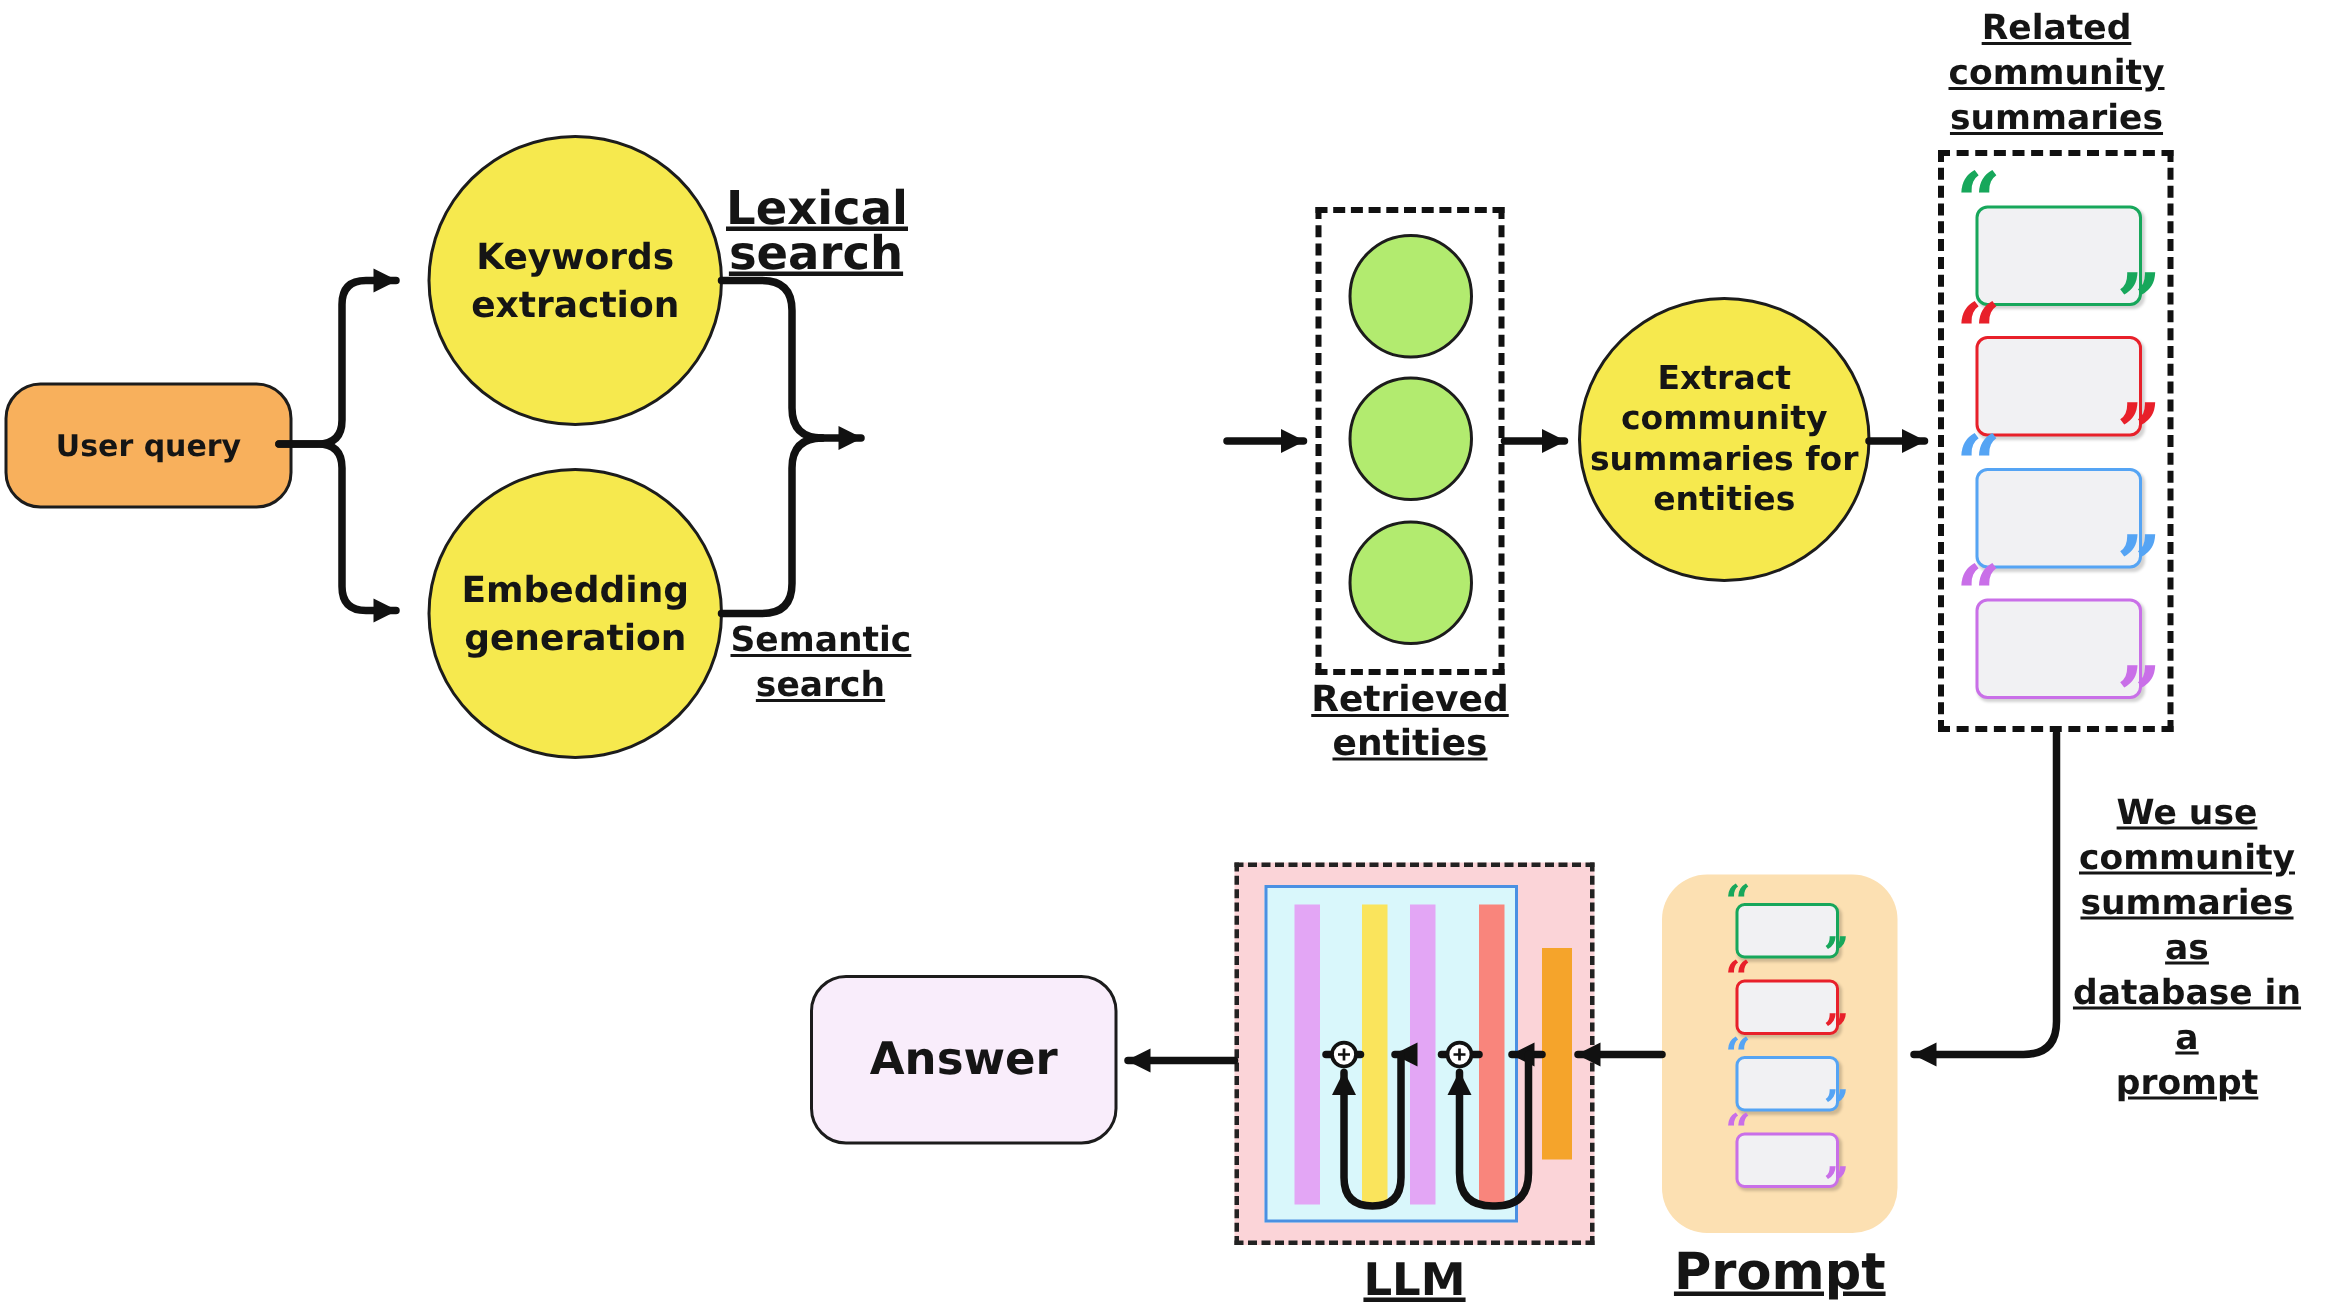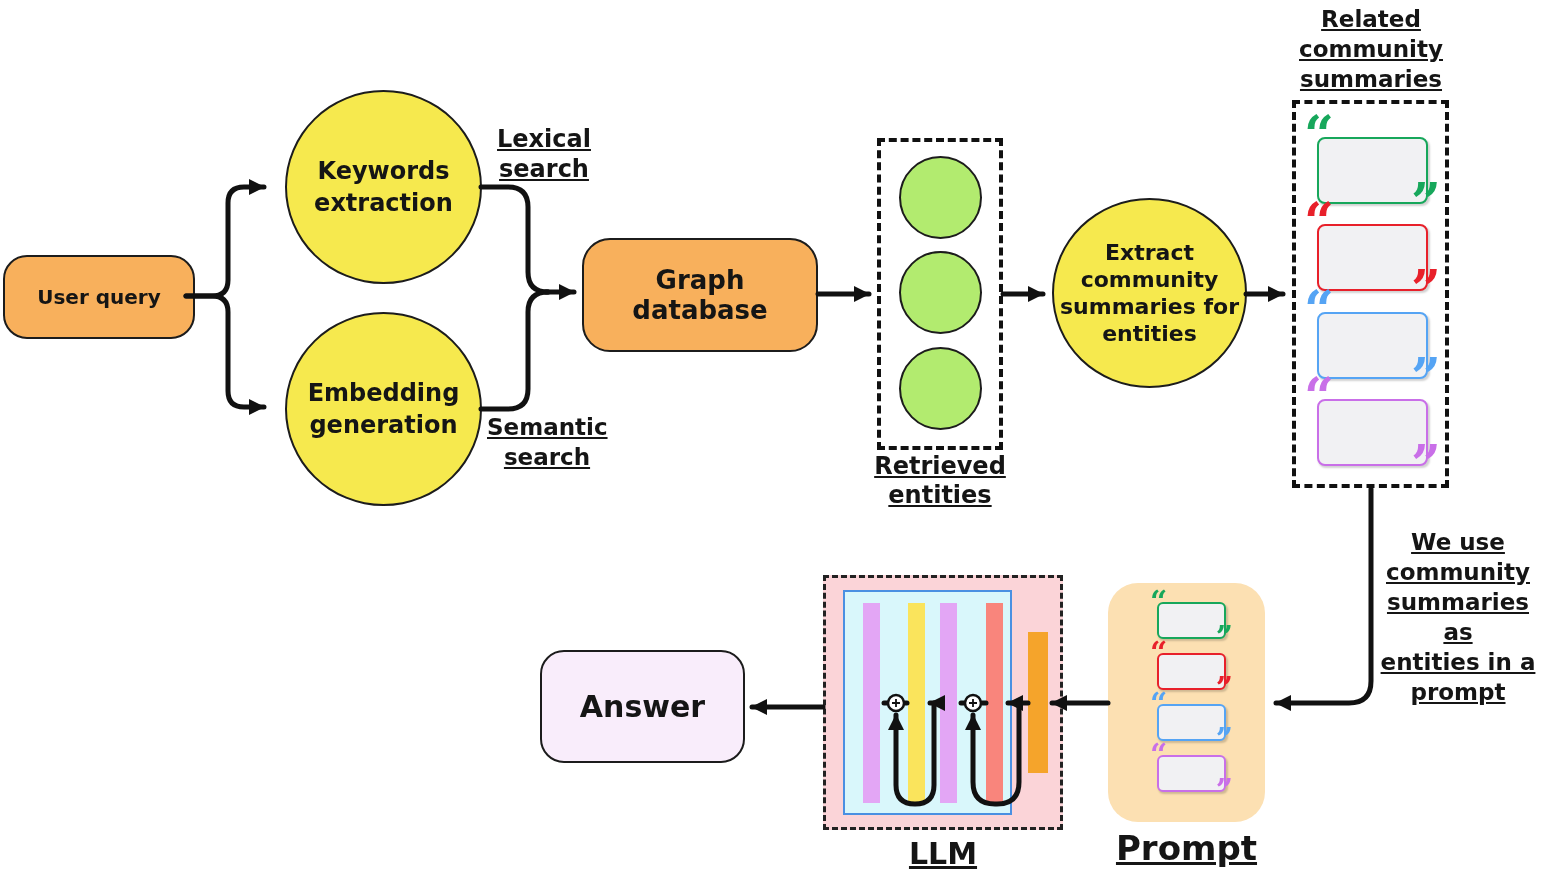--- a/index.html
+++ b/index.html
@@ -49,26 +49,25 @@
 <div class="canvas">
 
   <div class="node rounded" style="left: 3px; top: 255px; width: 192px; height: 84px; font-size: 20px; --c: #F8B05C;">User query</div>
 
   <div class="node circle" style="left: 285px; top: 312px; width: 197px; height: 194px; font-size: 24px; line-height: 32px; --c: #F6E94E;">Embedding
 generation</div>
 
   <div class="node circle" style="left: 285px; top: 90px; width: 197px; height: 194px; font-size: 24px; line-height: 32px; --c: #F6E94E;">Keywords
 extraction</div>
 
-  <div class="lbl" style="left:484px; top:124px; width:120px; font-size:24px; line-height:30px;">Lexical
+  <div class="lbl" style="left:484px; top:124px; width:120px; font-size:31px; line-height:30px;">Lexical
 search</div>
   <div class="lbl" style="left:487px; top:412px; width:120px; font-size:23px; line-height:30px;">Semantic
 search</div>
 
-  <div class="node rounded" style="left: 582px; top: 238px; width: 236px; height: 114px; font-size: 26px; border-radius: 28px; --c: #F8B05C;">Graph database</div>
 
   <div class="dashed-frame" style="left:877px; top:138px; width:126px; height:312px;"></div>
   <div class="node circle" style="left: 899px; top: 156px; width: 83px; height: 83px; --c: #B2EB6F;"></div>
   <div class="node circle" style="left: 899px; top: 251px; width: 83px; height: 83px; --c: #B2EB6F;"></div>
   <div class="node circle" style="left: 899px; top: 347px; width: 83px; height: 83px; --c: #B2EB6F;"></div>
   <div class="lbl" style="left:860px; top:452px; width:160px; font-size:24px; line-height:29px;">Retrieved
 entities</div>
 
   <div class="node circle" style="left: 1052px; top: 198px; width: 195px; height: 190px; font-size: 22px; line-height: 27px; --c: #F6E94E;">Extract
 community
@@ -93,21 +92,21 @@
     <span class="q-close">”</span>
   </div>
   <div class="qitem big" style="left: 1317px; top: 399px; width: 107px; height: 63px; --c: #C96FE8;">
     <span class="q-open">“</span>
     <span class="q-close">”</span>
   </div>
 
   <div class="lbl" style="left:1373px; top:527px; width:170px; font-size:23px; line-height:30px;">We use
 community
 summaries as
-entities in a
+database in a
 prompt</div>
 
   <div class="node" style="left: 1108px; top: 583px; width: 157px; height: 239px; border: none; border-radius: 30px; --c: #FCE0B2;"></div>
   <div class="qitem mini" style="left: 1157px; top: 602px; width: 65px; height: 33px; --c: #17A75B;">
     <span class="q-open">“</span>
     <span class="q-close">”</span>
   </div>
   <div class="qitem mini" style="left: 1157px; top: 653px; width: 65px; height: 33px; --c: #E8202A;">
     <span class="q-open">“</span>
     <span class="q-close">”</span>

